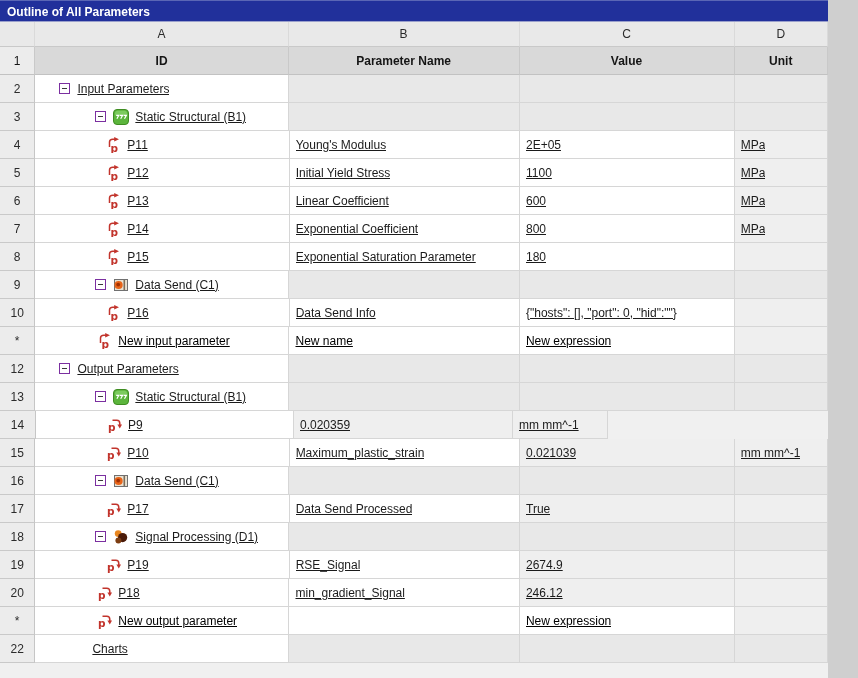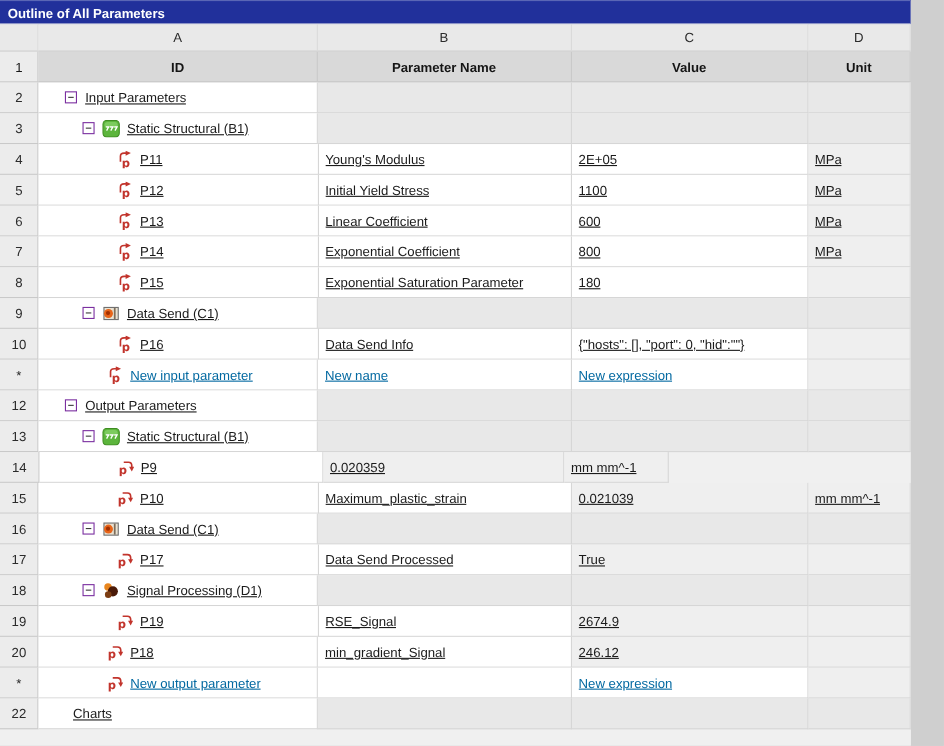--- a/index.html
+++ b/index.html
@@ -26,34 +26,34 @@
   .ca{width:258px;} .cb{width:235px;} .cc{width:219px;} .cd{width:95px;}
   .w{background:#FFFFFF;}
   .g{background:#E8E8E8;}
   .ro{background:#EFEFEF;}
   .letters .td{background:#E9E9E9;justify-content:center;color:#2b2b2b;
                border-right:1px solid #DADADA;border-bottom:1px solid #C9C9C9;}
   .hdr .td{background:#D9D9D9;justify-content:center;font-weight:bold;color:#151515;
            border-right:1px solid #C9C9C9;border-bottom:1px solid #C2C2C2;}
   .hdr .num{background:#ECECEC;font-weight:normal;}
   .lvl1{padding-left:24px;}
-  .lvl2{padding-left:40px;}
+  .lvl2{padding-left:60px;}
   .lvl3{padding-left:72px;}
   .lvlS{padding-left:63px;}
-  .lvlC{padding-left:31px;}
+  .lvlC{padding-left:57px;}
   .ebox{
     width:11px;height:11px;box-sizing:border-box;flex:none;
     border:1px solid #7B2FA0;background:#fff;position:relative;margin-right:7px;
   }
   .ebox::after{
     content:"";position:absolute;left:2px;right:2px;top:4px;height:1px;background:#3a3a3a;
   }
   .sysicon{width:16px;height:16px;flex:none;margin-right:6px;display:flex;}
   .picon{width:14px;height:16px;flex:none;margin-right:6px;display:flex;}
-  .ph{color:#0369a1;}
+  .ph{color:#000000;}
   .filler{height:15px;background:#F0F0F0;}
   .label{overflow:hidden;text-overflow:ellipsis;text-decoration:underline;}
 </style>
 </head>
 <body>
 
 <div class="wrap">
 
   <div class="titlebar">Outline of All Parameters</div>
 

